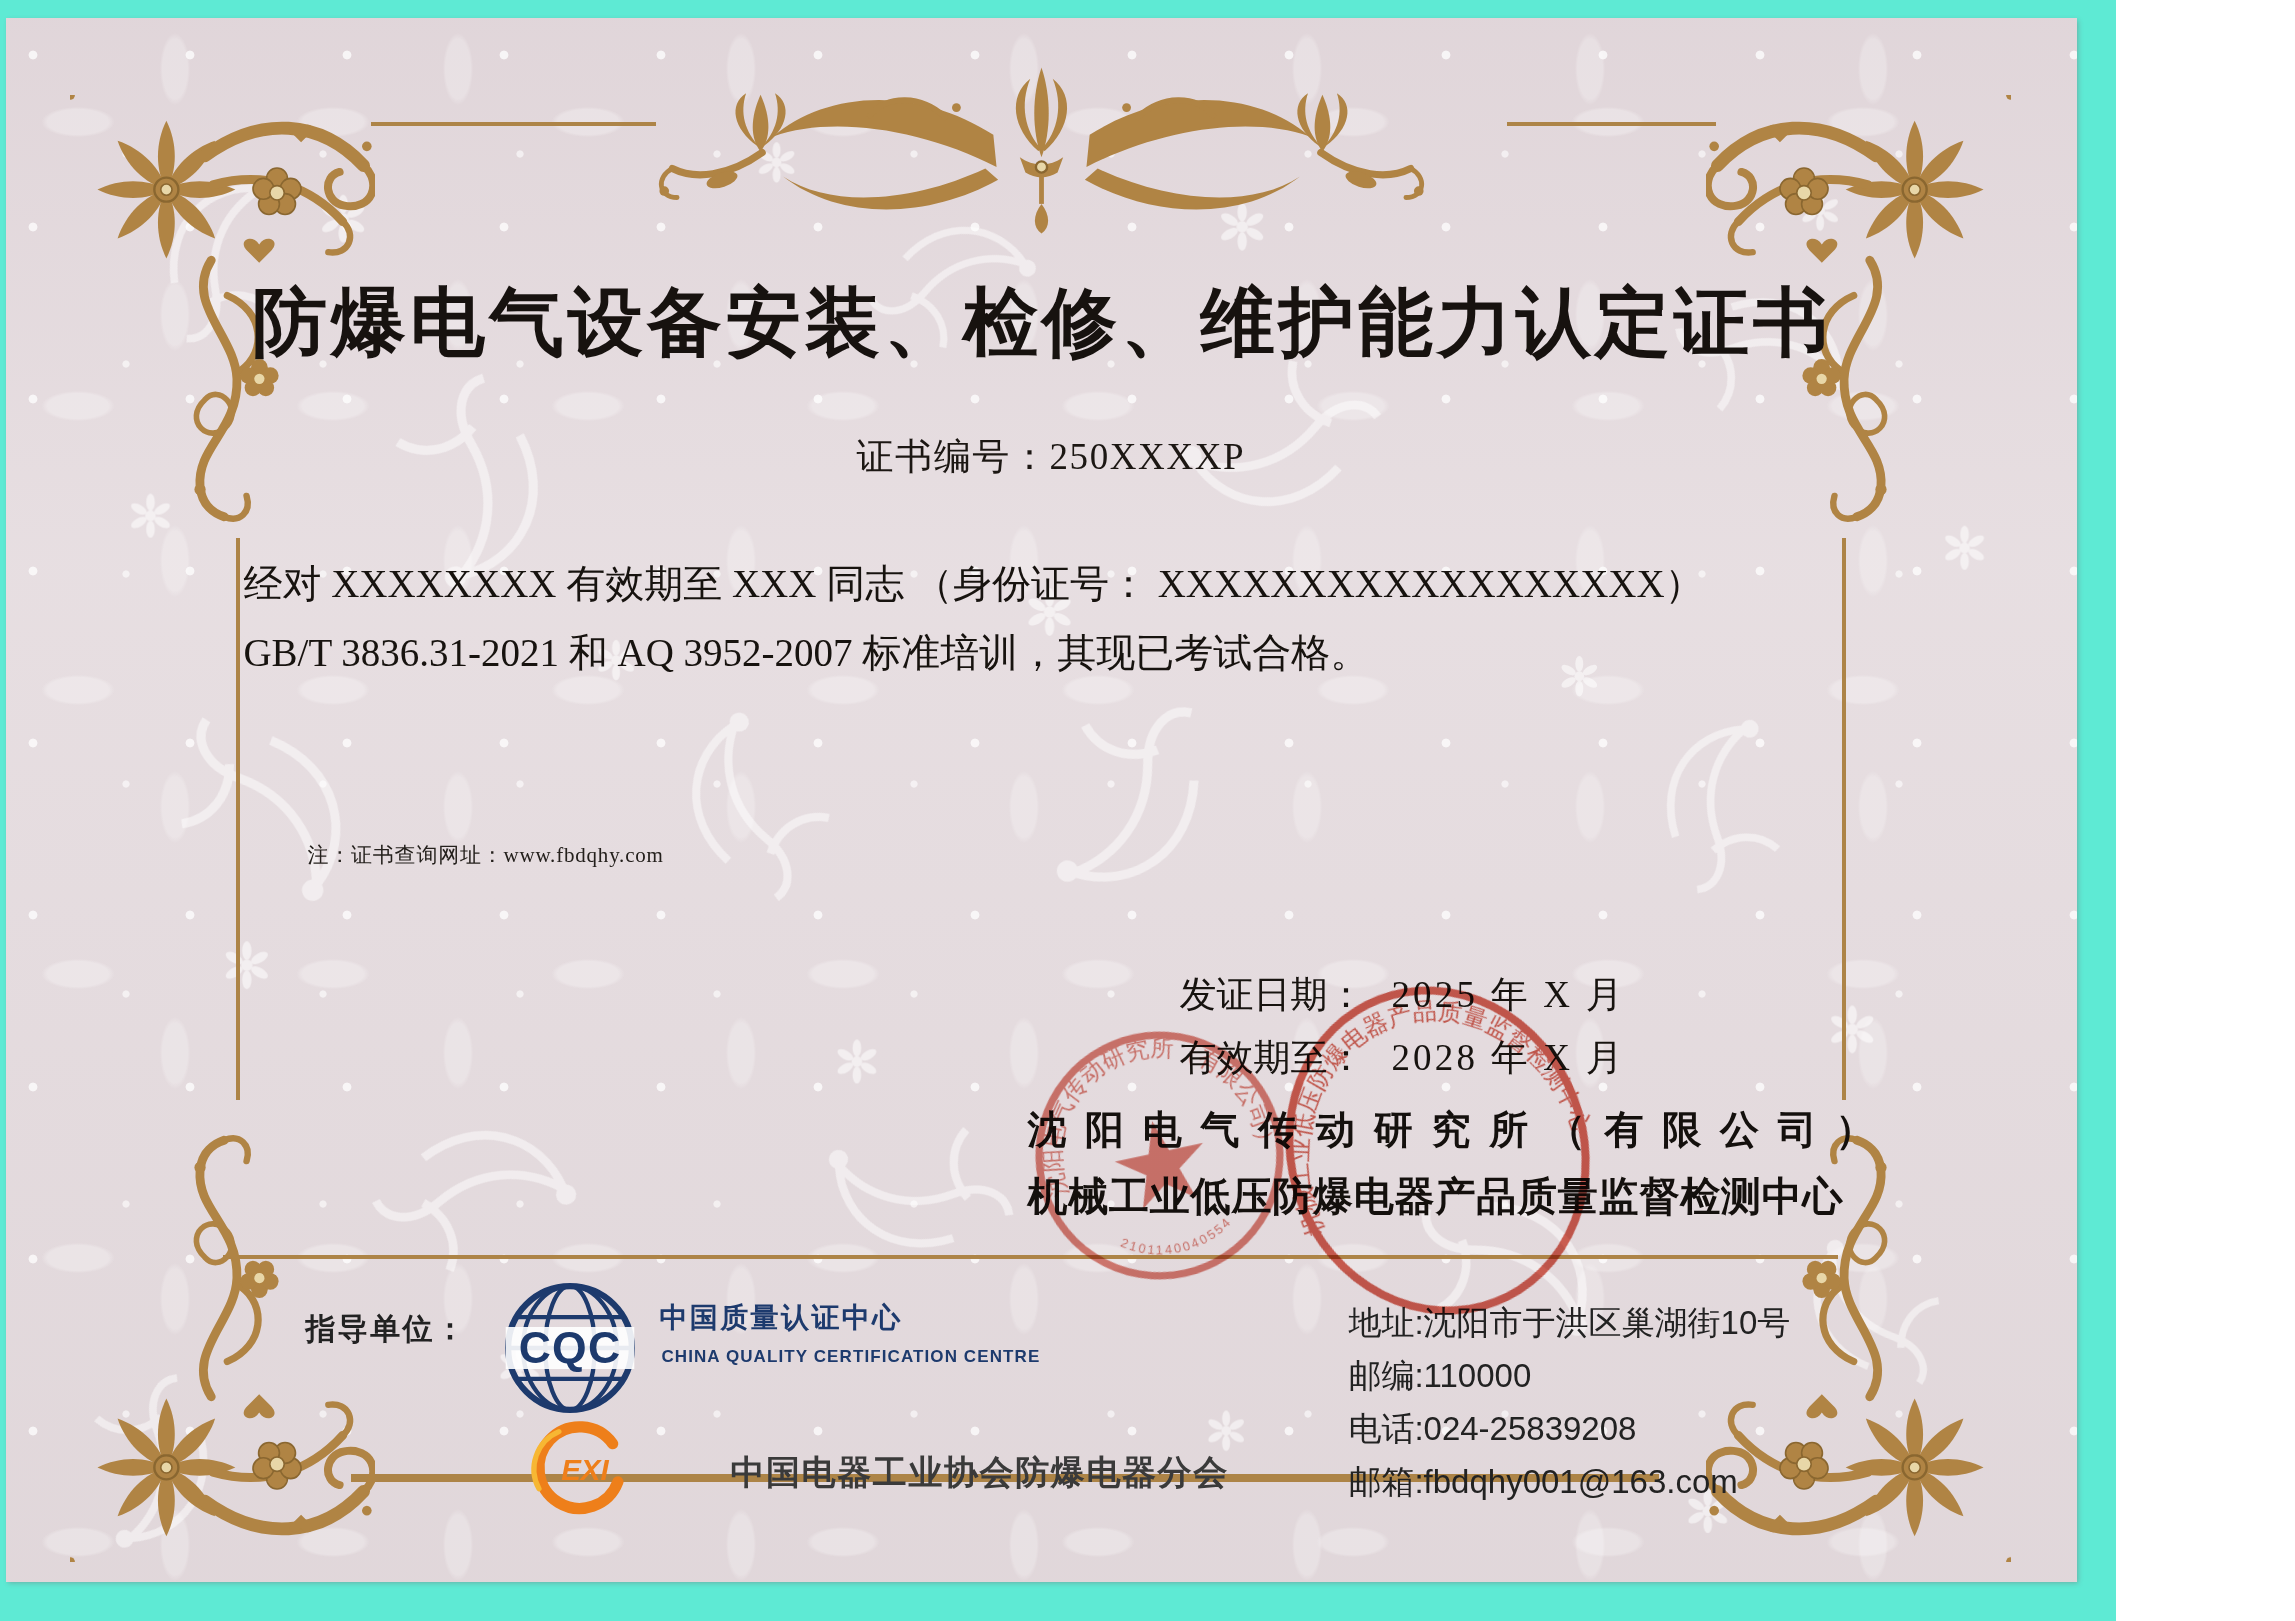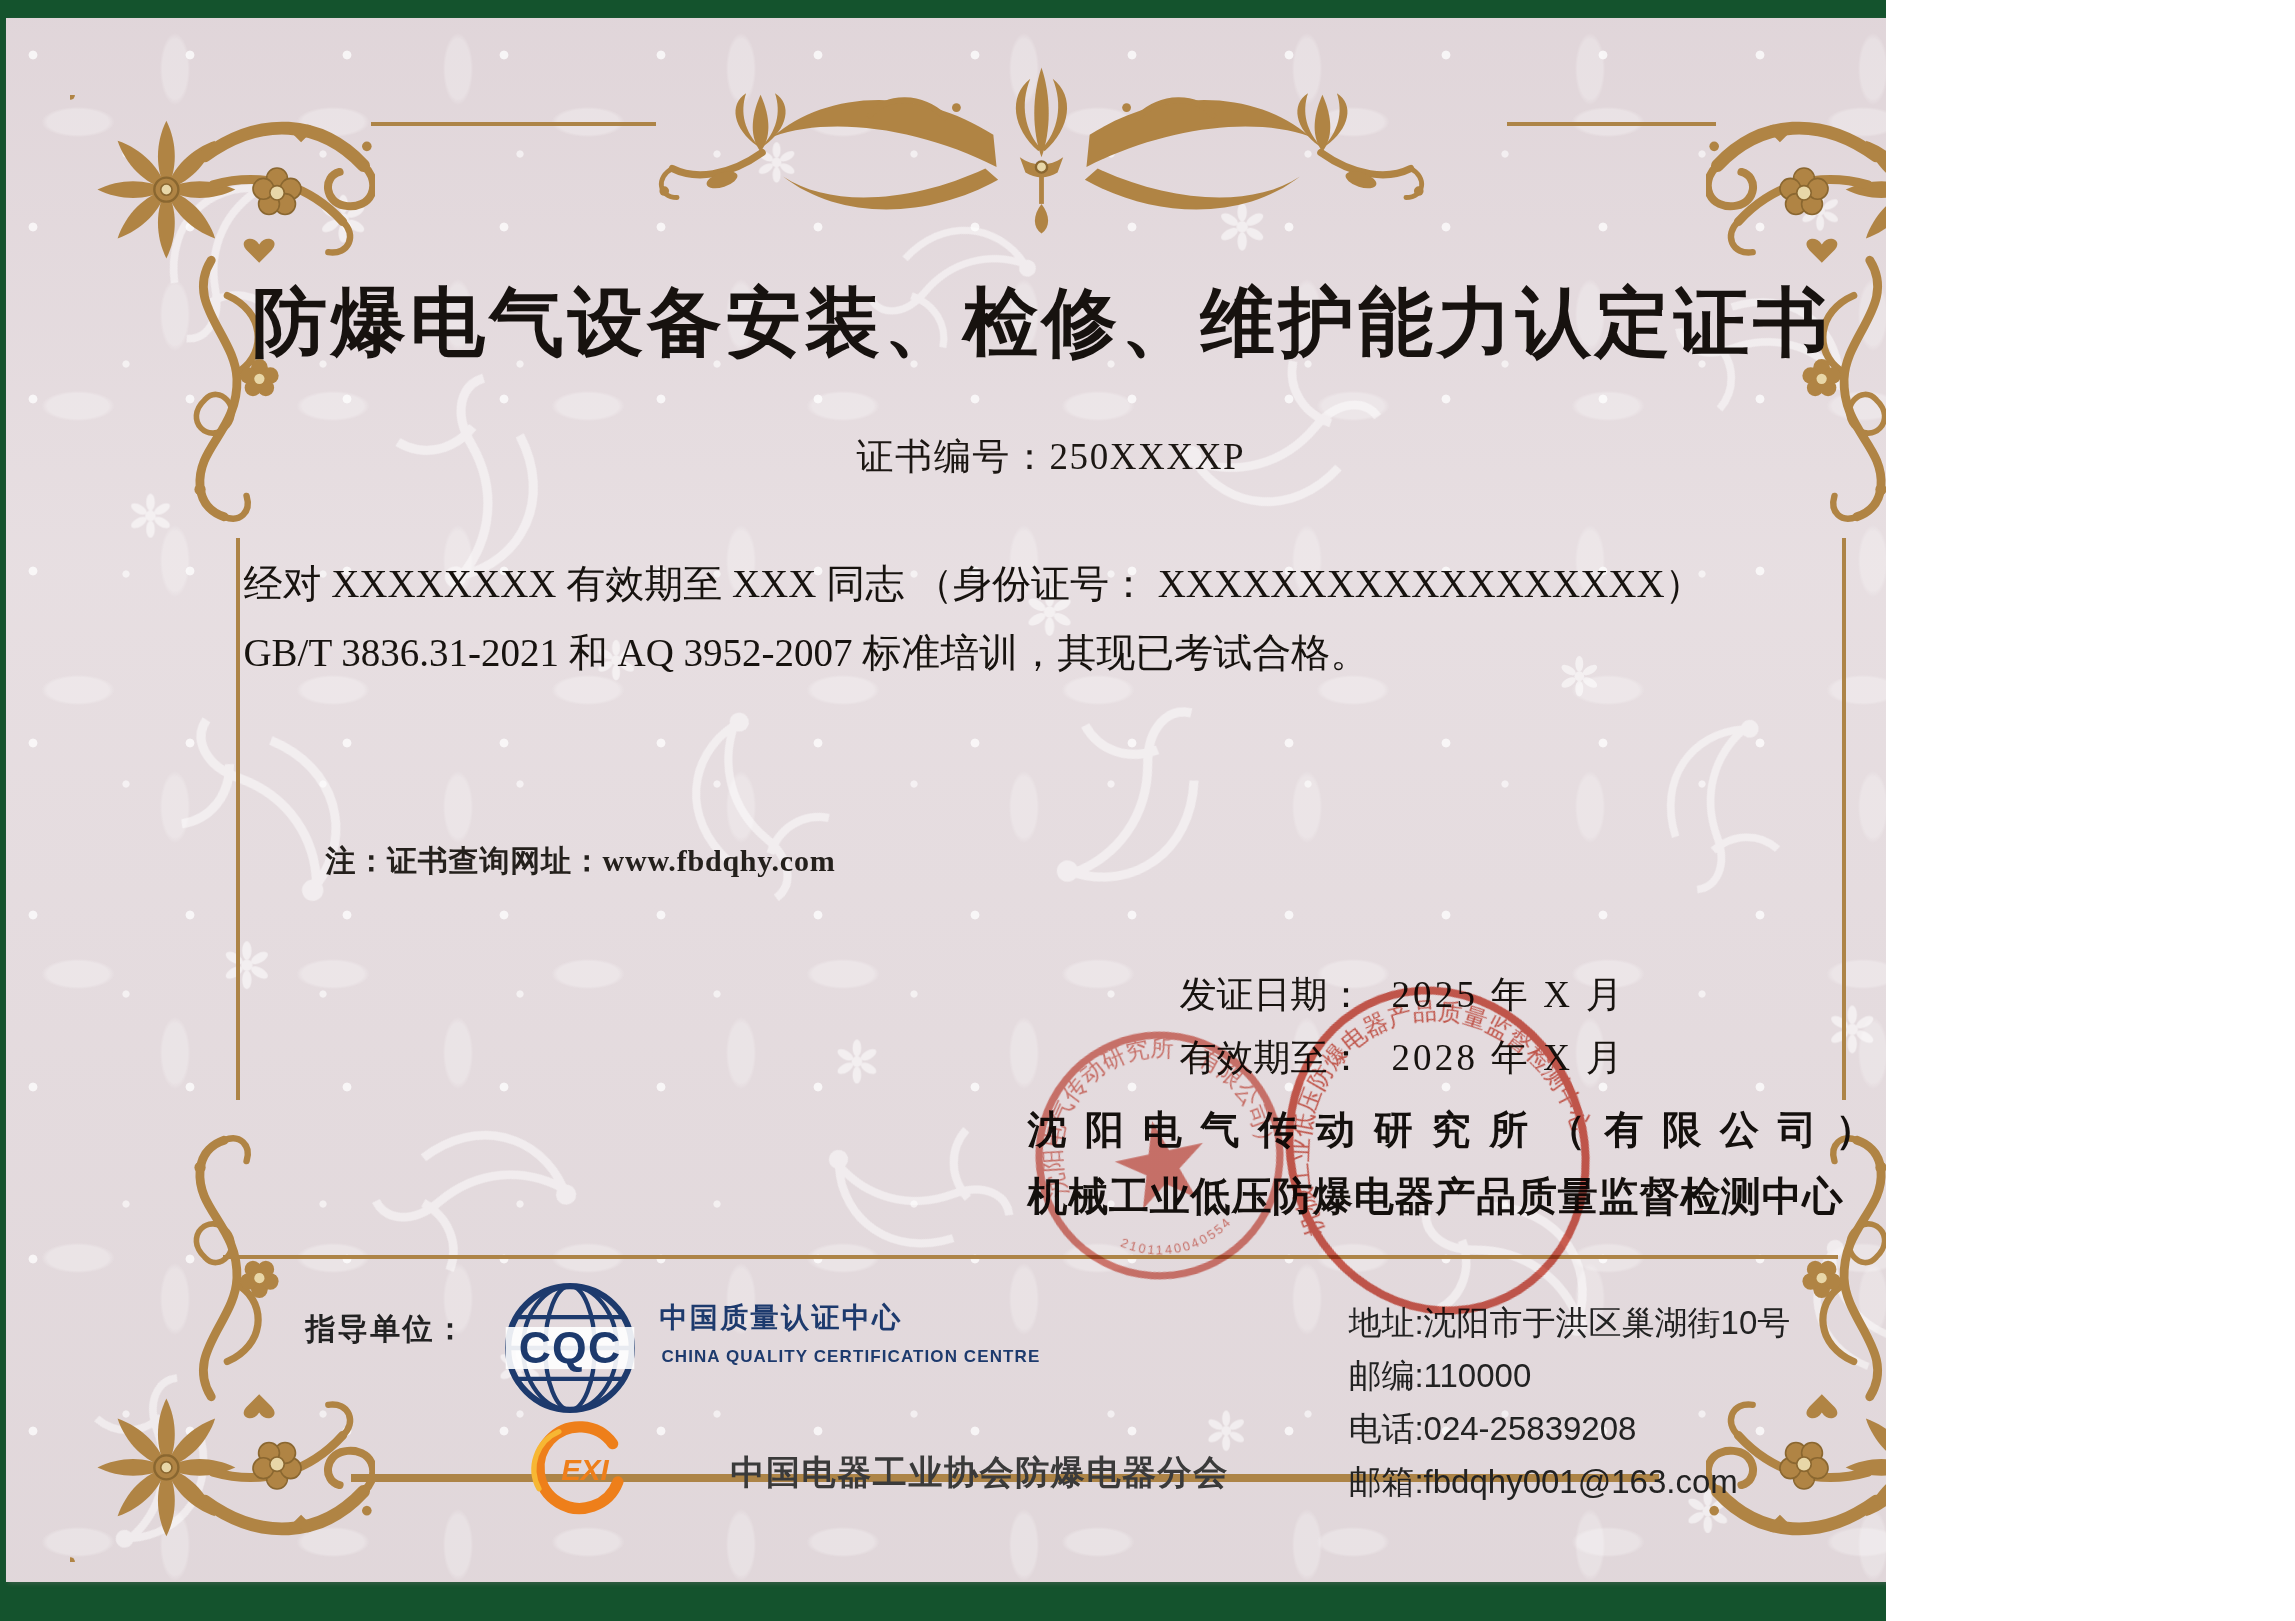--- a/index.html
+++ b/index.html
@@ -1,16 +1,16 @@
 <!DOCTYPE html>
 <html style="font-size:13px"><head>
 <meta charset="utf-8">
 <style>
   html,body{margin:0;padding:0;background:#ffffff;}
-  .stage{position:relative;width:1886px;height:1621px;background:#14532d;overflow:hidden;
+  .stage{position:relative;width:2116px;height:1621px;background:#5eead4;overflow:hidden;
          font-family:"Liberation Serif","DejaVu Serif",serif;}
   
   .paper{position:absolute;left:6.4px;top:17.7px;width:2071px;height:1564px;
          background:#e6dde0;overflow:hidden;
          box-shadow:1.6px 2.4px 4.8px rgba(120,110,115,.45);}
   .paper::before{content:"";position:absolute;inset:0;z-index:0;pointer-events:none;
      background-image:
        radial-gradient(circle at 27px 37px, rgba(255,255,255,.75) 0 4px, rgba(255,255,255,0) 4.8px),
        radial-gradient(circle at 120px 136px, rgba(255,255,255,.6) 0 3.2px, rgba(255,255,255,0) 4px),
        radial-gradient(ellipse 51px 21px at 72px 104px, rgba(255,255,255,.28) 0 60%, rgba(255,255,255,0) 72%),
@@ -24,21 +24,21 @@
   .tr{transform:scaleX(-1);} .bl{transform:scaleY(-1);} .br{transform:scale(-1,-1);}
   .tcorn{position:absolute;left:586px;top:30.5px;width:899px;height:193px;z-index:1;}
   
   .abs{position:absolute;z-index:2;}
   .title{left:0;right:0;top:255px;text-align:center;font-size:75px;font-weight:900;
          color:#17120f;letter-spacing:4px;}
   .certno{left:0;right:0;top:414px;text-align:center;font-size:37px;color:#1c1713;letter-spacing:1.6px;padding-left:18px;}
   .bodytxt{left:237px;top:531px;width:1710px;font-size:39px;color:#17130f;}
   .bodytxt p{margin:0 0 0 0;line-height:69px;}
   .indent{text-indent:2em;}
-  .note{left:319px;top:823px;font-size:30px;color:#24201c;letter-spacing:0.8px;font-weight:bold;}
+  .note{left:301px;top:823px;font-size:21px;color:#24201c;letter-spacing:0.8px;}
   .daterow{left:1173px;font-size:37px;color:#17130f;}
   .daterow .dval{margin-left:27px;letter-spacing:3.2px;}
   .issuer1{left:1021px;top:1085px;font-size:39px;font-weight:700;color:#14100d;letter-spacing:.48em;}
   .issuer2{left:1021px;top:1151px;font-size:40px;font-weight:700;color:#14100d;letter-spacing:.02em;}
   
   .sans{font-family:"Liberation Sans","DejaVu Sans",sans-serif;}
   .guide{left:299px;top:1291px;font-size:30px;font-weight:700;color:#222;letter-spacing:2.4px;text-align:right;}
   .cqc-logo{left:496px;top:1262px;width:136px;height:136px;}
   .cqc-cn{left:653px;top:1281px;font-size:28px;font-weight:700;color:#1d3a6d;letter-spacing:2.4px;}
   .cqc-en{left:655px;top:1329px;font-size:17px;font-weight:700;color:#1d3a6d;letter-spacing:1.1px;}

